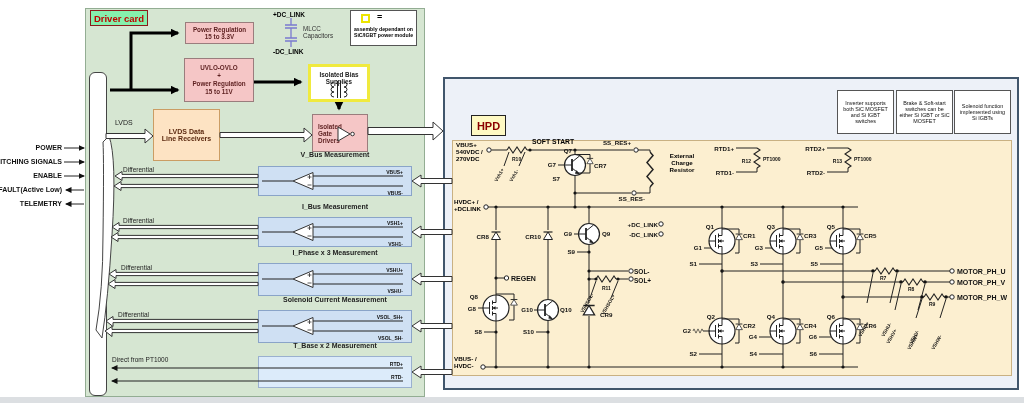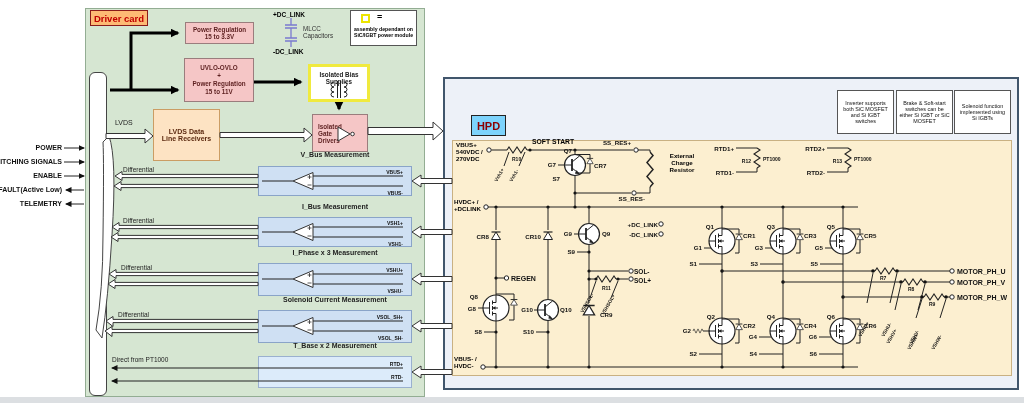--- a/index.html
+++ b/index.html
@@ -11,22 +11,22 @@
   svg.overlay{position:absolute;left:0;top:0;z-index:5;}
   .panel-green{background:#d6e6d2;border:1px solid #93ad93;}
   .panel-hpd{background:#edf1f8;border:2px solid #41566c;}
   .panel-tan{background:#fcefd0;border:1px solid #c9b183;}
   .pink{background:#f5c6c6;border:1px solid #9a7d7d;color:#5c1f1f;font-weight:bold;}
   .peach{background:#fde3c3;border:1px solid #cb9d64;color:#5c2a10;font-weight:bold;}
   .blue{background:#cfe0f3;border:1px solid #8aa4c8;}
   .blue-light{background:#dcebfa;border:1px solid #9ab0cf;}
   .ybox{background:#fff;border:3px solid #f0ea3e;color:#222;font-weight:bold;}
   .white-note{background:#fff;border:1px solid #555;color:#111;}
-  .title-red{background:#fdba74;border:1.5px solid #8b1a1a;color:#c00000;font-weight:bold;}
-  .hpd-tag{background:#7dd3fc;border:1.5px solid #222;color:#8b0000;font-weight:bold;}
+  .title-red{background:#86efac;border:1.5px solid #8b1a1a;color:#c00000;font-weight:bold;}
+  .hpd-tag{background:#fef9c3;border:1.5px solid #222;color:#8b0000;font-weight:bold;}
   .mtitle{position:absolute;width:154px;text-align:center;font-size:7px;font-weight:bold;color:#222;z-index:6;}
   .sig{font-size:7px;font-weight:bold;color:#111;text-align:right;}
   .sm{font-size:6.5px;color:#222;}
   svg text{fill:#111;}
   .t5{font-size:5px;font-weight:bold;}
   .t6{font-size:6.2px;font-weight:bold;}
   .t65{font-size:6.5px;font-weight:bold;}
   .t7{font-size:7px;font-weight:bold;}
   .r48{font-size:4.8px;font-weight:bold;}
   .w{stroke:#222;stroke-width:1;fill:none;}

